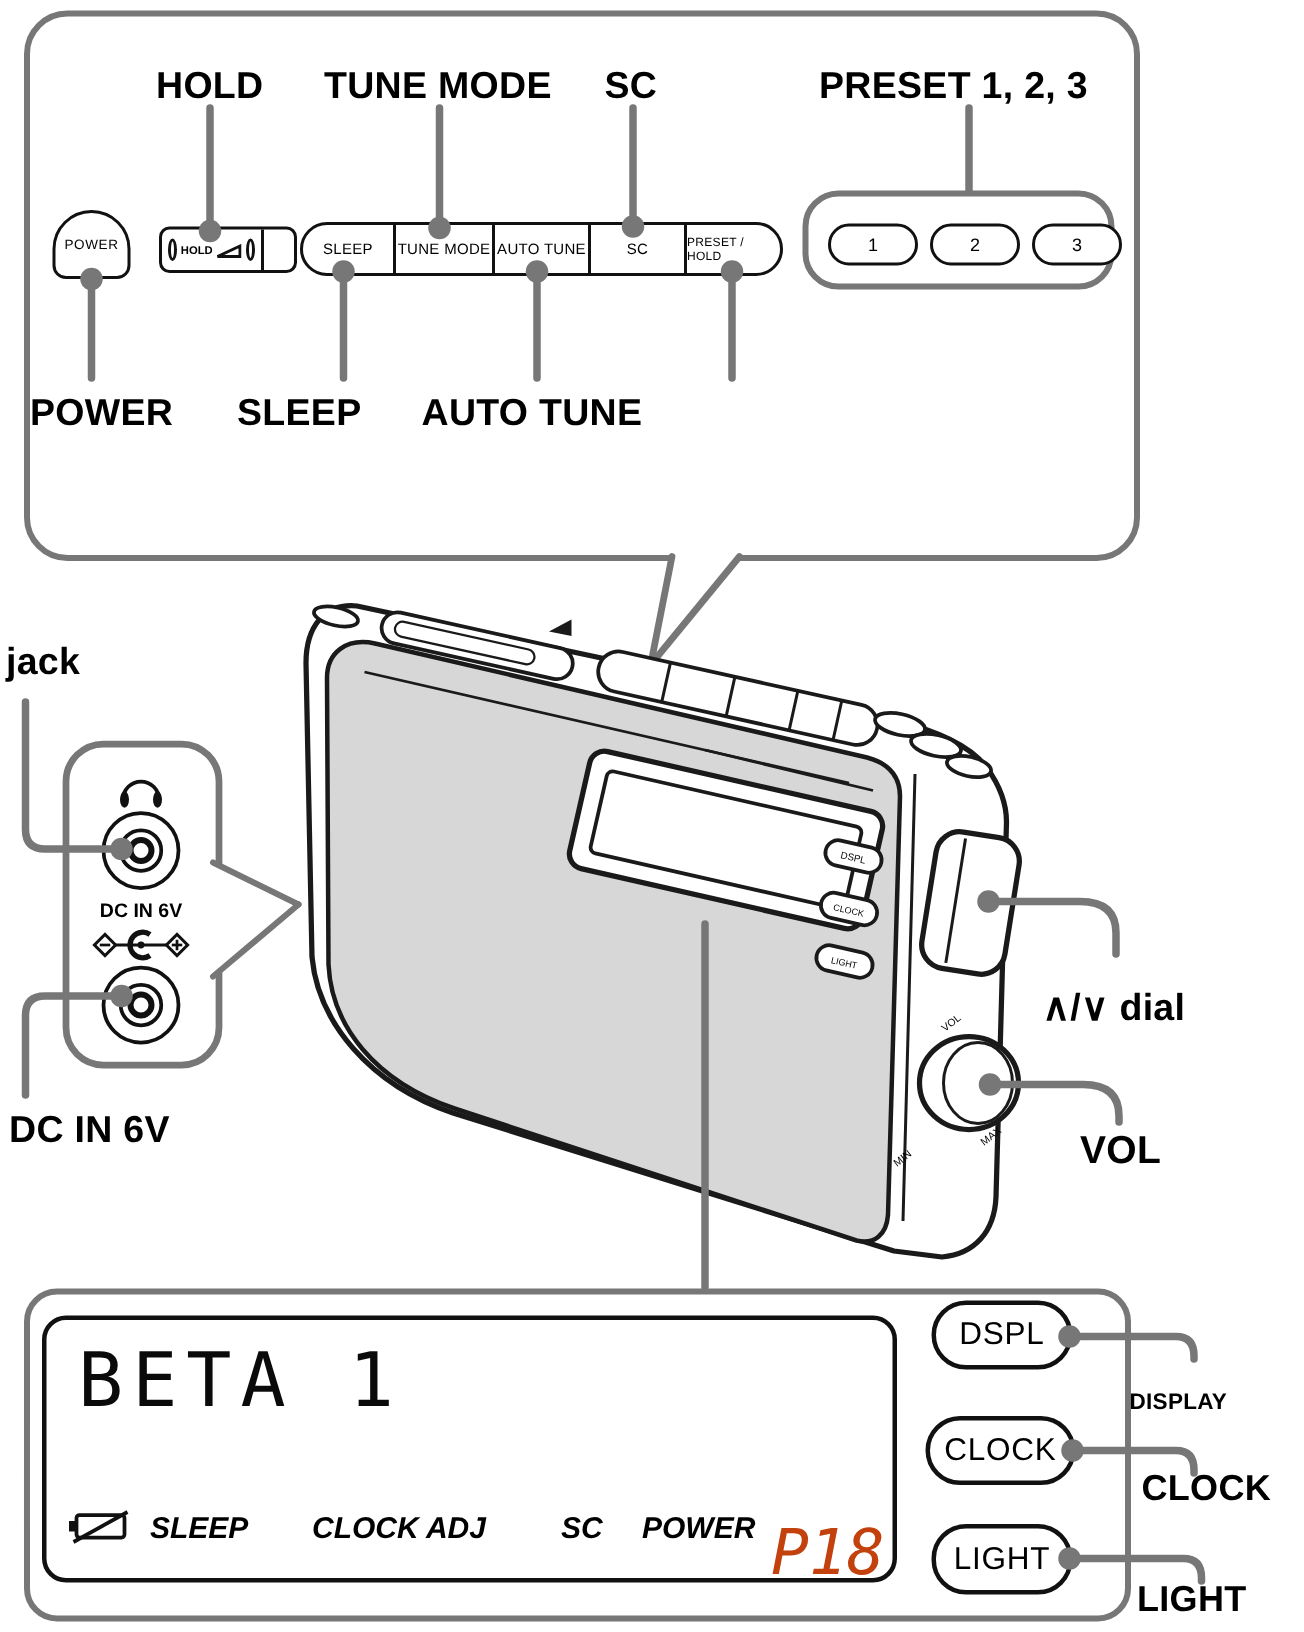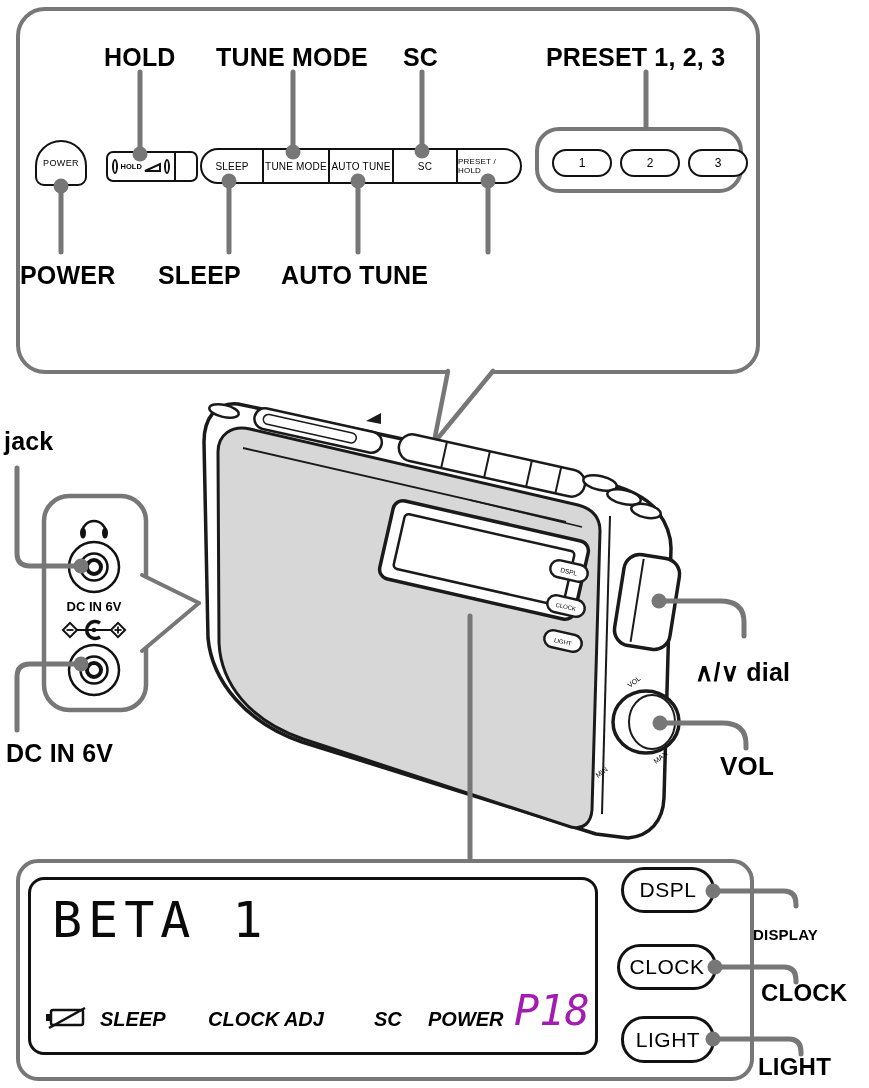--- a/index.html
+++ b/index.html
@@ -31,21 +31,21 @@
   .preset-group{left:535px;top:127px;width:208px;height:66px;border:4.5px solid #777;
                 border-radius:24px;background:#fff;}
   .pill{position:absolute;box-sizing:border-box;background:#fff;border:2.5px solid #111;
         border-radius:15px;display:flex;align-items:center;justify-content:center;font-size:12px;}
   
   .lcd{left:28px;top:877px;width:570px;height:178px;border:3.5px solid #111;border-radius:16px;background:#fff;}
   .lcdtext{position:absolute;z-index:2;font-family:"DejaVu Sans Mono",monospace;font-size:50px;
            letter-spacing:6px;white-space:nowrap;color:#0a0a0a;}
   .ind{position:absolute;z-index:2;font-style:italic;font-weight:bold;font-size:20px;white-space:nowrap;}
   .pnum{position:absolute;z-index:2;font-family:"DejaVu Sans Mono",monospace;font-style:italic;
-        font-size:42px;white-space:nowrap;color:#a21caf;}
+        font-size:42px;white-space:nowrap;color:#c2410c;margin-top:24px;}
   
   .bigpill{border:3.5px solid #111;border-radius:23px;background:#fff;display:flex;align-items:center;
            justify-content:center;font-size:21px;letter-spacing:.5px;}
   .small-label{position:absolute;z-index:2;font-size:13px;font-weight:bold;text-align:center;white-space:nowrap;}
 </style>
 </head>
 <body>
 
 <div class="stage">
 

